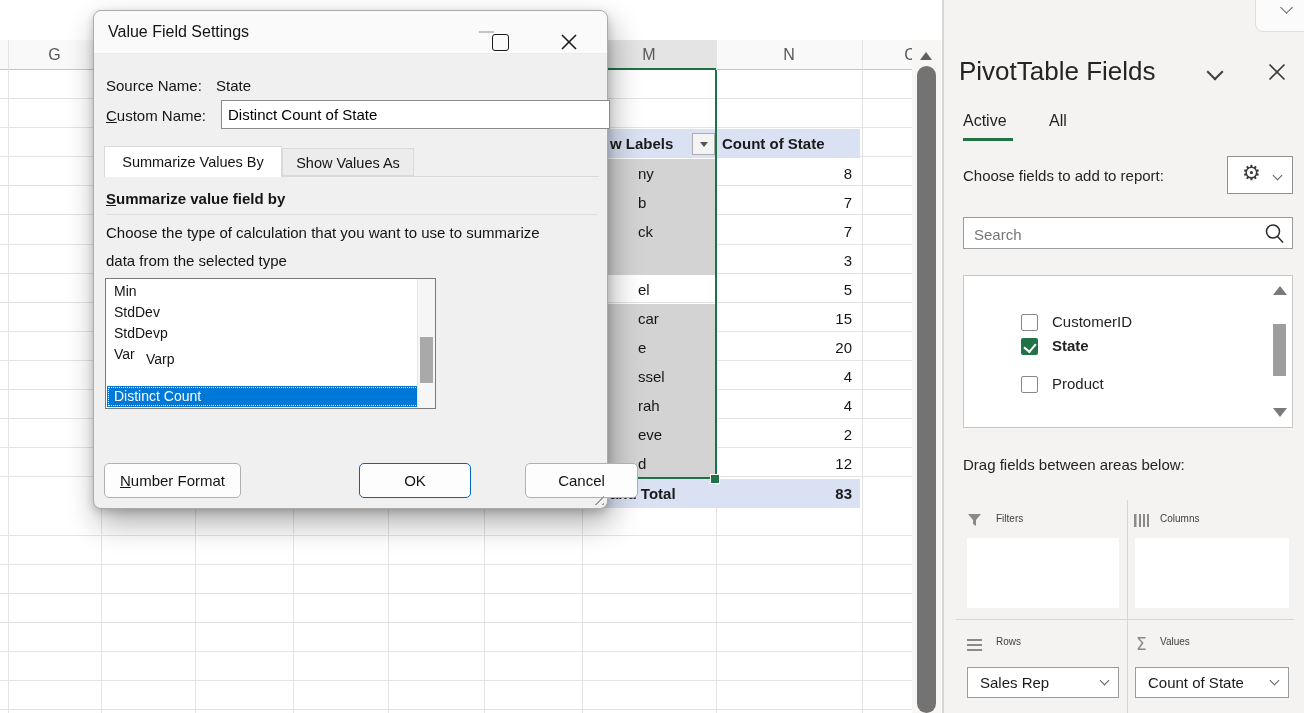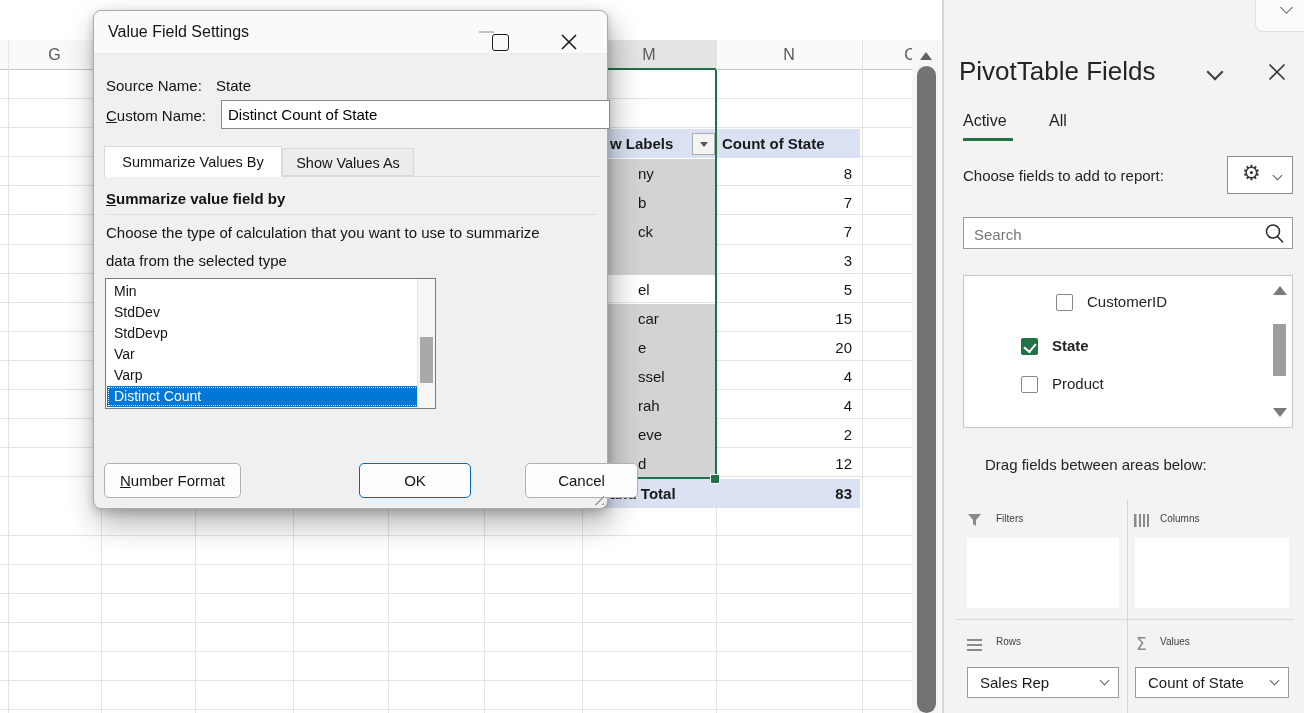--- a/index.html
+++ b/index.html
@@ -199,37 +199,37 @@
       <span class="chev sm" style="position:absolute;left:46px;top:15px;"></span>
     </div>
     <div class="search">
       <input placeholder="Search" style="">
       <svg style="position:absolute;right:7px;top:5px;" width="21" height="21">
         <circle cx="9" cy="8.5" r="6.5" fill="none" stroke="#2b2b2b" stroke-width="1.5"></circle>
         <line x1="13.5" y1="13.5" x2="19" y2="19.5" stroke="#2b2b2b" stroke-width="1.5"></line>
       </svg>
     </div>
     <div class="flist">
-      <div class="fitem" style="top:8px;margin-left:35px;">
+      <div class="fitem" style="top:28px;">
         <span class="cbx"></span>
         <span class="flabel">CustomerID</span>
       </div>
       <div class="fitem" style="top:52px;">
         <span class="cbx checked"></span>
         <span class="flabel" style="font-weight:bold;">State</span>
       </div>
       <div class="fitem" style="top:90px;">
         <span class="cbx"></span>
         <span class="flabel">Product</span>
       </div>
       <div class="tri-up-f"></div>
       <div class="fscroll-thumb"></div>
       <div class="tri-dn-f"></div>
     </div>
-    <div class="ptext" style="left:19px;top:456px;margin-left:22px;">Drag fields between areas below:</div>
+    <div class="ptext" style="left:19px;top:456px;">Drag fields between areas below:</div>
     <div class="vdiv"></div>
     <div class="hdiv"></div>
 
     <svg style="position:absolute;left:23px;top:513px;" width="16" height="15">
       <path d="M1 1 H14 L9 7 V13 L6 11 V7 Z" fill="#8a8a8a"></path>
     </svg>
     <div class="ahead" style="left:52px;top:513px;">Filters</div>
     <svg style="position:absolute;left:190px;top:513px;" width="18" height="15">
       <rect x="0" y="1" width="2.5" height="13" fill="#8a8a8a"></rect>
         <rect x="5" y="1" width="2" height="13" fill="#8a8a8a"></rect>
@@ -281,21 +281,21 @@
     <div class="abs lbl15" style="left:12px;top:179px;font-weight:bold;"><span class="acc">S</span><span>ummarize value field by</span></div>
     <div class="dhr"></div>
     <div class="desc" style="top:213px;">Choose the type of calculation that you want to use to summarize</div>
     <div class="desc" style="top:241px;">data from the selected type</div>
 
     <div class="dlist">
       <div class="ditem" style="top:2px;">Min</div>
       <div class="ditem" style="top:23px;">StdDev</div>
       <div class="ditem" style="top:44px;">StdDevp</div>
       <div class="ditem" style="top:65px;">Var</div>
-      <div class="ditem" style="top:86px;">Varp</div>
+      <div class="ditem" style="top:70px;margin-left:32px;">Varp</div>
       <div class="ditem sel" style="top:107px;">Distinct Count</div>
       <div class="dlscroll">
         <div class="dlthumb"></div>
       </div>
     </div>
 
     <div class="dbtn" style="left:10px;width:137px;">
         <span><span class="acc">N</span><span>umber Format</span></span>
       </div>
     <div class="dbtn ok" style="left:265px;width:112px;">OK</div>

